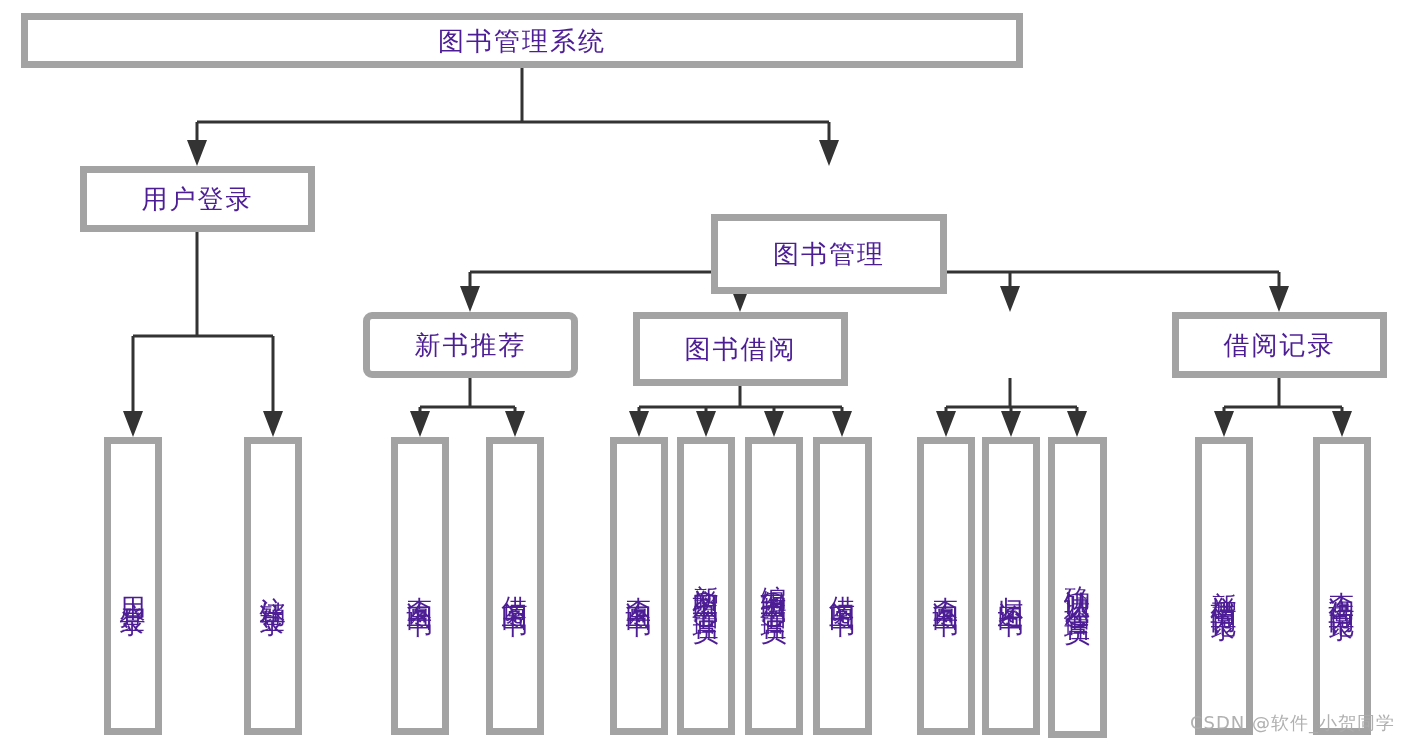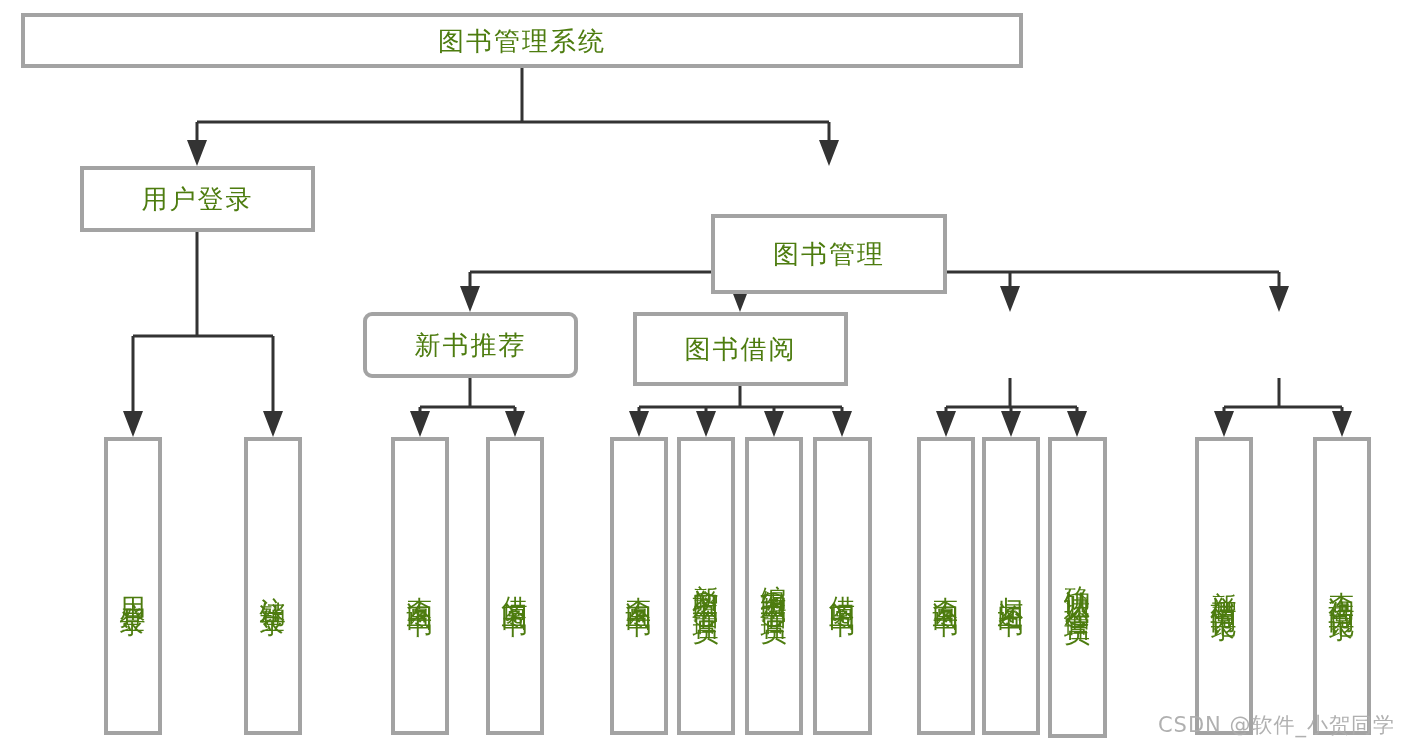--- a/index.html
+++ b/index.html
@@ -17,42 +17,42 @@
   }
   .connectors {
     position: absolute;
     left: 0; top: 0;
     width: 1405px;
     height: 747px;
   }
   .node {
     position: absolute;
     background: #ffffff;
-    border: 4px solid #a3a3a3;
+    border: 7px solid #a3a3a3;
     display: flex;
     align-items: center;
     justify-content: center;
-    color: #4d7c0f;
+    color: #4c1d95;
     font-size: 26px;
     letter-spacing: 2px;
     text-align: center;
     line-height: 1;
   }
   .leaf .vtext {
     writing-mode: vertical-rl;
     text-orientation: mixed;
     letter-spacing: 5px;
     line-height: 1;
     white-space: nowrap;
   }
   .watermark {
     position: absolute;
     top: 711px;
     right: 10px;
-    font-size: 21px;
+    font-size: 18px;
     letter-spacing: 1px;
     color: rgba(172, 172, 172, 0.95);
     z-index: 10;
     white-space: nowrap;
   }
 </style>
 </head>
 <body>
 
 <div class="canvas">
@@ -122,20 +122,23 @@
   <div class="node" style="left:711px; top:166px; width:236px; height:80px;margin-top:48px;">
     <span>图书管理</span>
   </div>
 
   <div class="node" style="left:363px; top:312px; width:215px; height:66px;border-radius:9px;">
     <span>新书推荐</span>
   </div>
   <div class="node" style="left:633px; top:312px; width:215px; height:74px;">
     <span>图书借阅</span>
   </div>
+  <div class="node" style="left:1172px; top:312px; width:215px; height:66px;">
+    <span>借阅记录</span>
+  </div>
 
   <div class="node leaf" style="left:104px; top:437px; width:58px; height:298px;">
     <span class="vtext">用户登录</span>
   </div>
   <div class="node leaf" style="left:244px; top:437px; width:58px; height:298px;">
     <span class="vtext">注销登录</span>
   </div>
 
   <div class="node leaf" style="left:391px; top:437px; width:58px; height:298px;">
     <span class="vtext">查询图书</span>

